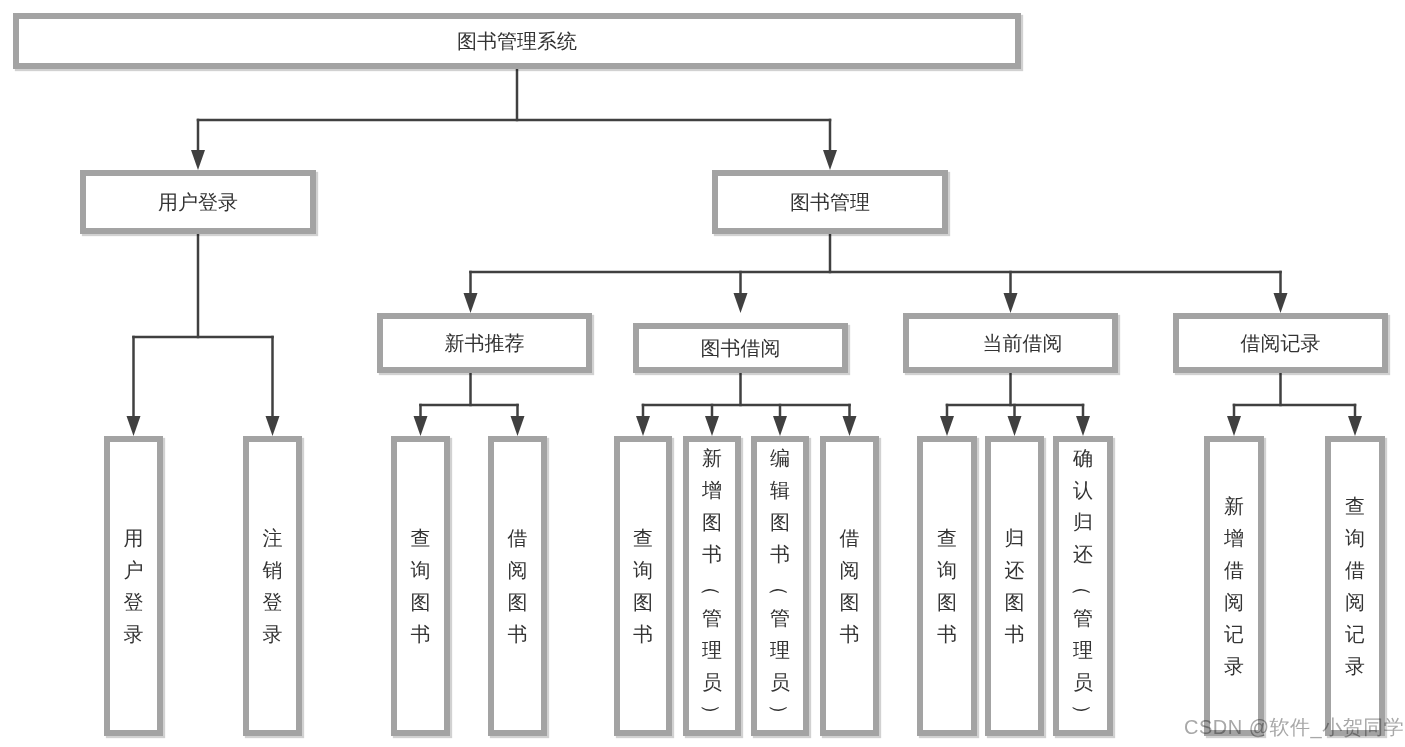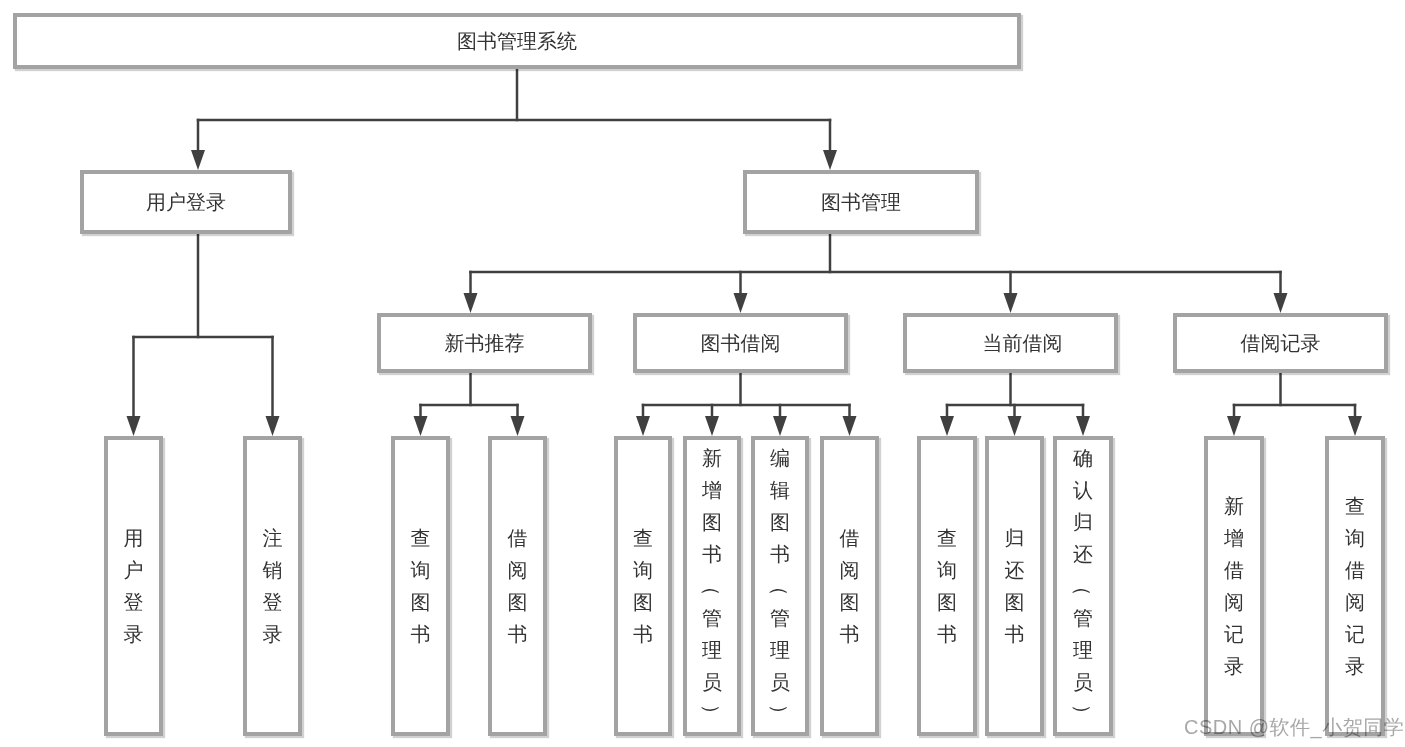--- a/index.html
+++ b/index.html
@@ -2,21 +2,21 @@
 <html><head>
 <meta charset="utf-8">
 <style>
   html,body{margin:0;padding:0;background:#ffffff;}
   body{font-family:"Liberation Sans","DejaVu Sans",sans-serif;}
   .canvas{position:relative;width:1405px;height:747px;background:#ffffff;overflow:hidden;}
   #connector-svg{position:absolute;left:0;top:0;z-index:0;}
   .box{
     position:absolute;
     background:#ffffff;
-    border:4px solid #a3a3a3;
+    border:6px solid #a3a3a3;
     box-shadow:2px 2px 1px rgba(0,0,0,0.18);
     display:flex;align-items:center;justify-content:center;
     font-size:20px;color:#333333;z-index:1;
     box-sizing:border-box;
   }
   .vlabel{display:flex;flex-direction:column;align-items:center;width:100%;}
   .vchar{display:block;width:100%;height:32px;line-height:32px;text-align:center;font-size:20px;}
   .rot{transform:rotate(90deg);}
   .watermark{
     position:absolute;left:1184px;top:714px;z-index:5;
@@ -81,31 +81,31 @@
       <line x1="1234" y1="405" x2="1234" y2="420" stroke="#404040" stroke-width="2.5" stroke-linecap="square"></line>
       <polygon points="1227,416 1241,416 1234,436" fill="#404040"></polygon>
       <line x1="1355" y1="405" x2="1355" y2="420" stroke="#404040" stroke-width="2.5" stroke-linecap="square"></line>
       <polygon points="1348,416 1362,416 1355,436" fill="#404040"></polygon>
     </svg>
 
   <div class="box" style="left:13px;top:13px;width:1008px;height:56px;">
     <span>图书管理系统</span>
   </div>
 
-  <div class="box" style="left:80px;top:170px;width:212px;height:64px;">
+  <div class="box" style="left:80px;top:170px;width:236px;height:64px;">
     <span>用户登录</span>
   </div>
-  <div class="box" style="left:712px;top:170px;width:236px;height:64px;margin-left:31px;">
+  <div class="box" style="left:712px;top:170px;width:236px;height:64px;">
     <span>图书管理</span>
   </div>
 
   <div class="box" style="left:363px;top:313px;width:215px;height:60px;margin-left:14px;">
     <span>新书推荐</span>
   </div>
-  <div class="box" style="left:633px;top:313px;width:215px;height:60px;">
+  <div class="box" style="left:633px;top:323px;width:215px;height:50px;">
     <span>图书借阅</span>
   </div>
   <div class="box" style="left:903px;top:313px;width:215px;height:60px;padding-left:24px;">
     <span>当前借阅</span>
   </div>
   <div class="box" style="left:1173px;top:313px;width:215px;height:60px;text-align:right;">
     <span>借阅记录</span>
   </div>
 
   <div class="box" style="left:104px;top:436px;width:59px;height:300px;">

